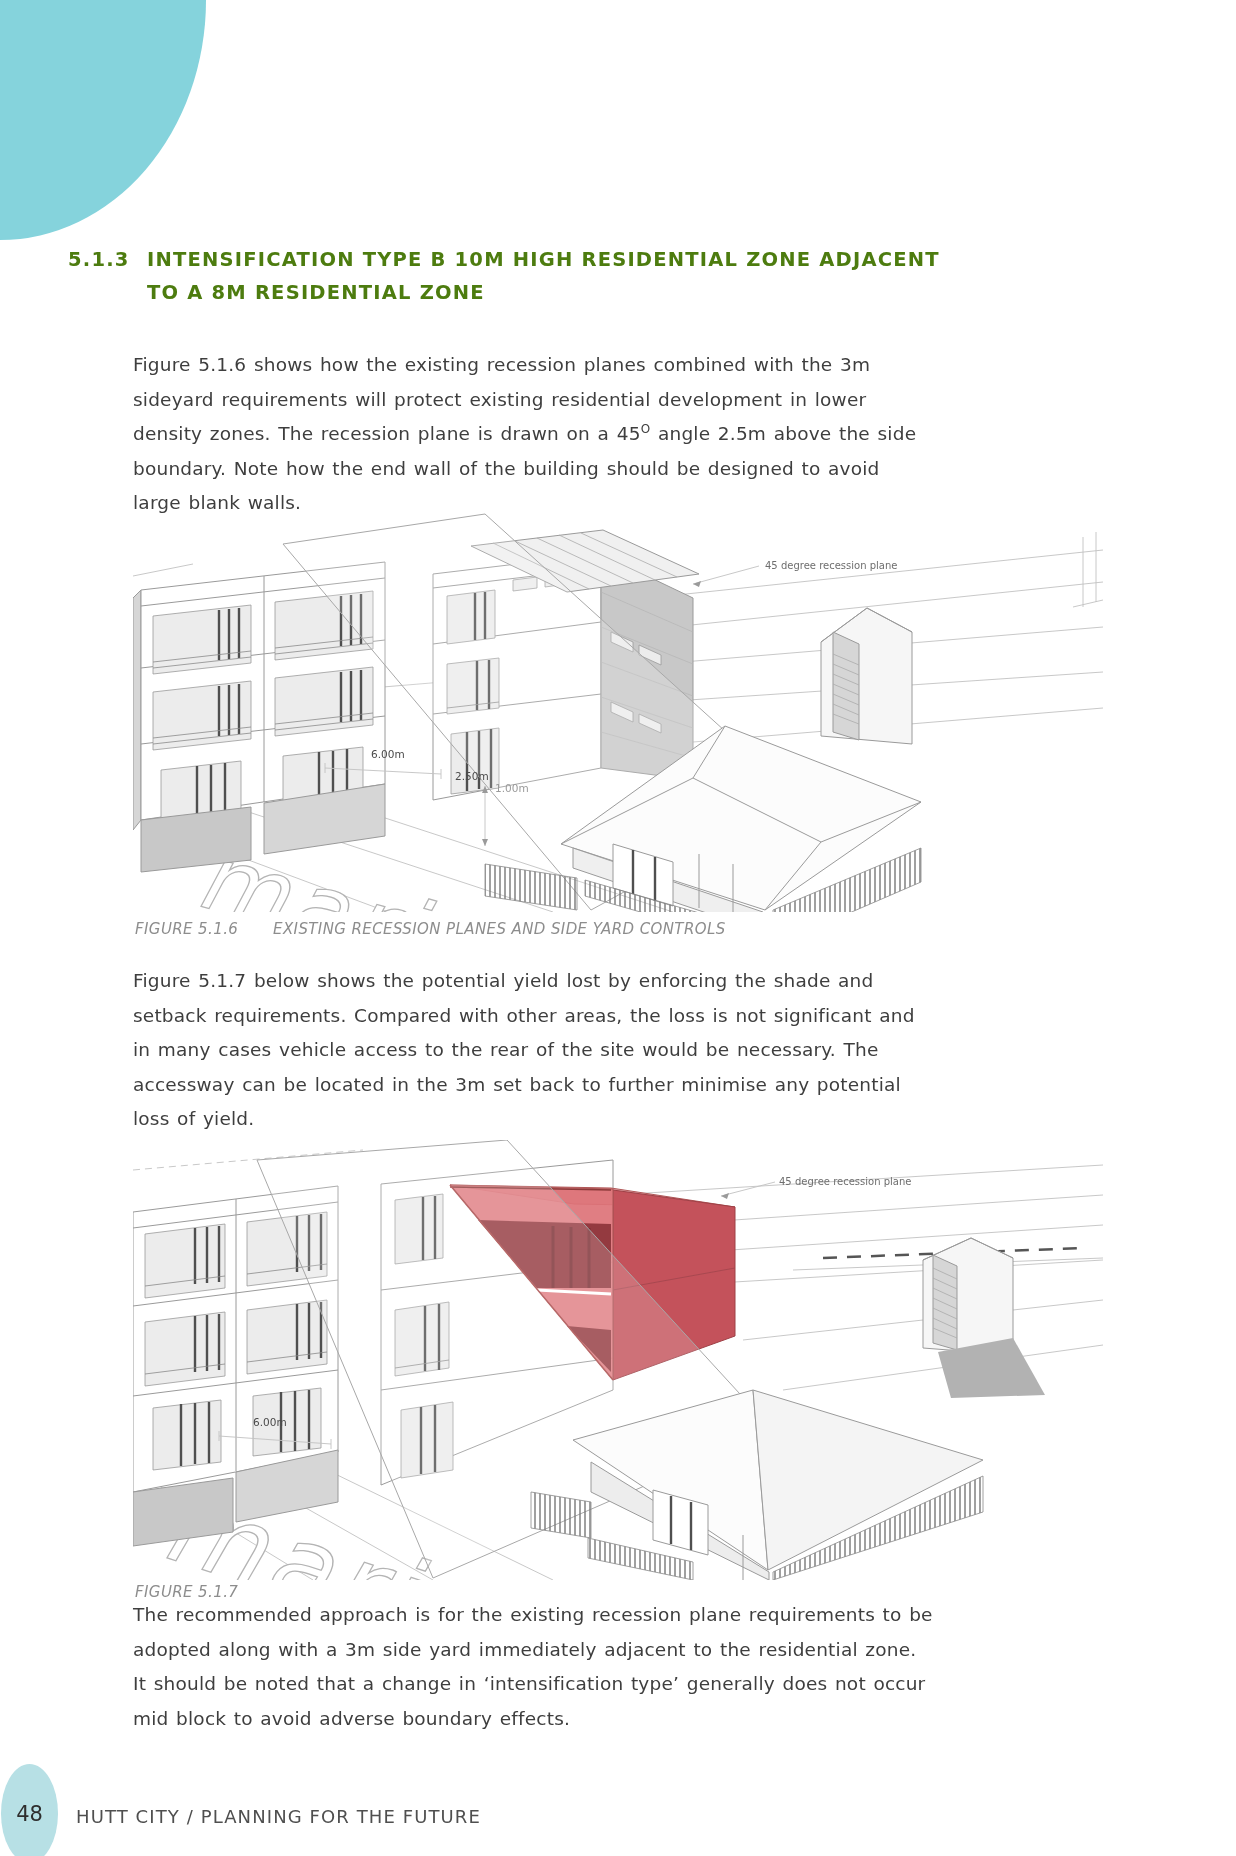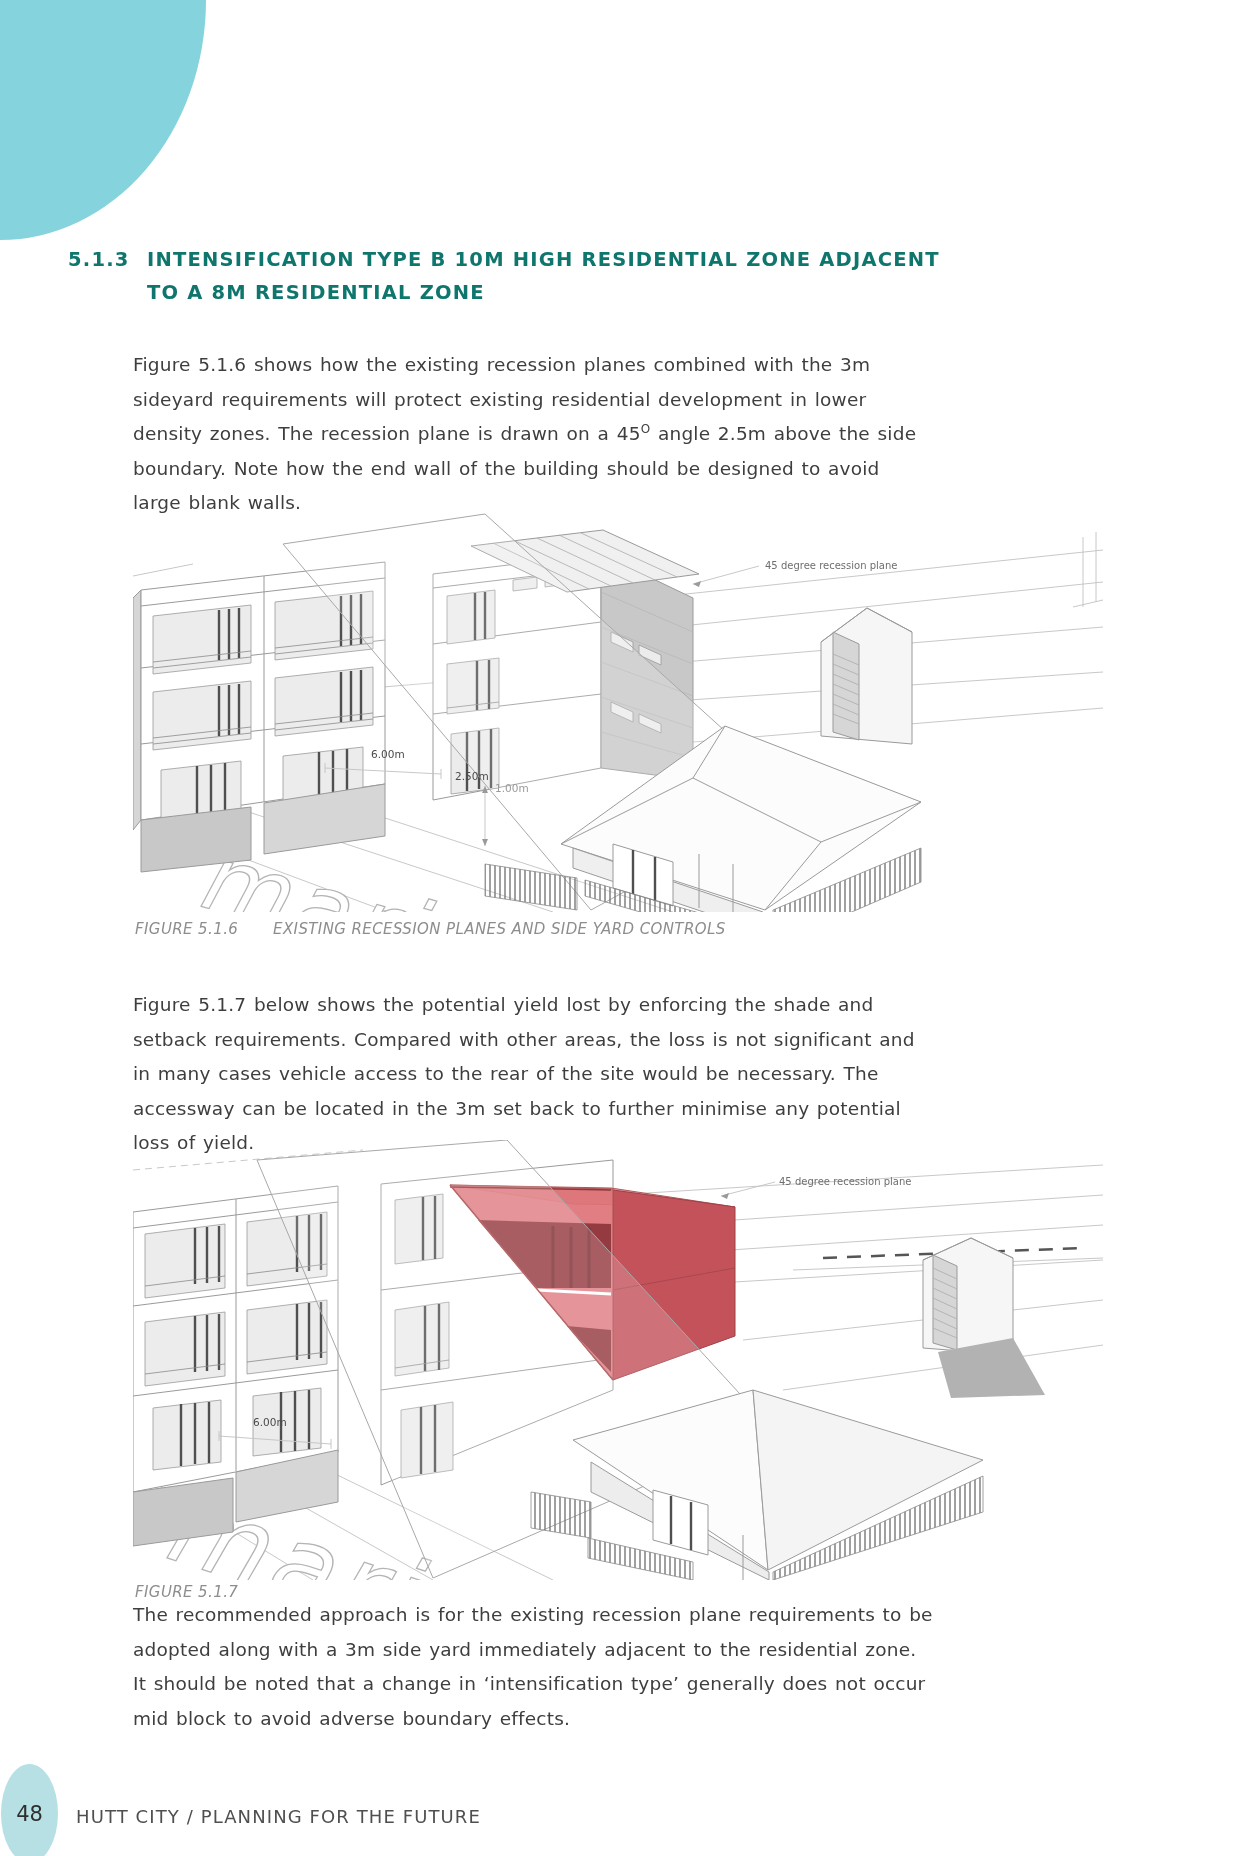--- a/index.html
+++ b/index.html
@@ -1,20 +1,20 @@
 <!DOCTYPE html>
 <html><head>
 <meta charset="utf-8">
 <style>
   html,body{margin:0;padding:0;background:#e9e9e9;}
   .page{position:relative;width:1236px;height:1856px;background:#ffffff;overflow:hidden;
         font-family:"DejaVu Sans",sans-serif;margin:0 auto;}
   .corner{position:absolute;left:-206px;top:-240px;width:412px;height:480px;border-radius:50%;}
   .heading{position:absolute;left:68px;top:243px;font-weight:bold;font-size:19.5px;
-           line-height:33px;letter-spacing:1.2px;color:#0f766e;}
+           line-height:33px;letter-spacing:1.2px;color:#4d7c0f;}
   .heading .hnum{position:absolute;left:0;top:0;}
   .heading .hlines{margin-left:79px;}
   .body-text{position:absolute;left:133px;width:800px;font-size:18.5px;line-height:34.5px;
              letter-spacing:0.2px;word-spacing:1.5px;color:#3e3e3e;}
   .body-text sup{font-size:12px;line-height:0;}
   .figure{position:absolute;left:133px;}
   .fig-caption{position:absolute;left:135px;display:flex;font-style:italic;font-size:15px;
                color:#8d8d8d;letter-spacing:0.4px;white-space:nowrap;}
   .fig-caption .flabel{width:138px;flex:none;}
   .footer-circle{position:absolute;left:1px;top:1764px;width:57px;height:99px;border-radius:50%;
@@ -227,21 +227,21 @@
         <text class="dim dim-light" x="362" y="280">1.00m</text>
       </g>
     </svg>
   </div>
 
   <div class="fig-caption" style="top:920px">
     <span class="flabel">FIGURE 5.1.6</span>
     <span>EXISTING RECESSION PLANES AND SIDE YARD CONTROLS</span>
   </div>
 
-  <div class="body-text" style="top:988px">Figure 5.1.7 below shows the potential yield lost by enforcing the shade and setback requirements.  Compared with other areas, the loss is not significant and in many cases vehicle access to the rear of the site would be necessary.  The accessway can be located in the 3m set back to further minimise any potential loss of yield.</div>
+  <div class="body-text" style="top:964px">Figure 5.1.7 below shows the potential yield lost by enforcing the shade and setback requirements.  Compared with other areas, the loss is not significant and in many cases vehicle access to the rear of the site would be necessary.  The accessway can be located in the 3m set back to further minimise any potential loss of yield.</div>
 
   <div class="figure" style="top:1140px">
     <svg width="970" height="440" viewBox="0 0 970 440">
       <defs>
         <pattern id="pk2" width="5" height="14" patternUnits="userSpaceOnUse">
           <line x1="2" y1="0" x2="2" y2="14" stroke="#777777" stroke-width="1.4"></line>
         </pattern>
       </defs>
 
       <g>

